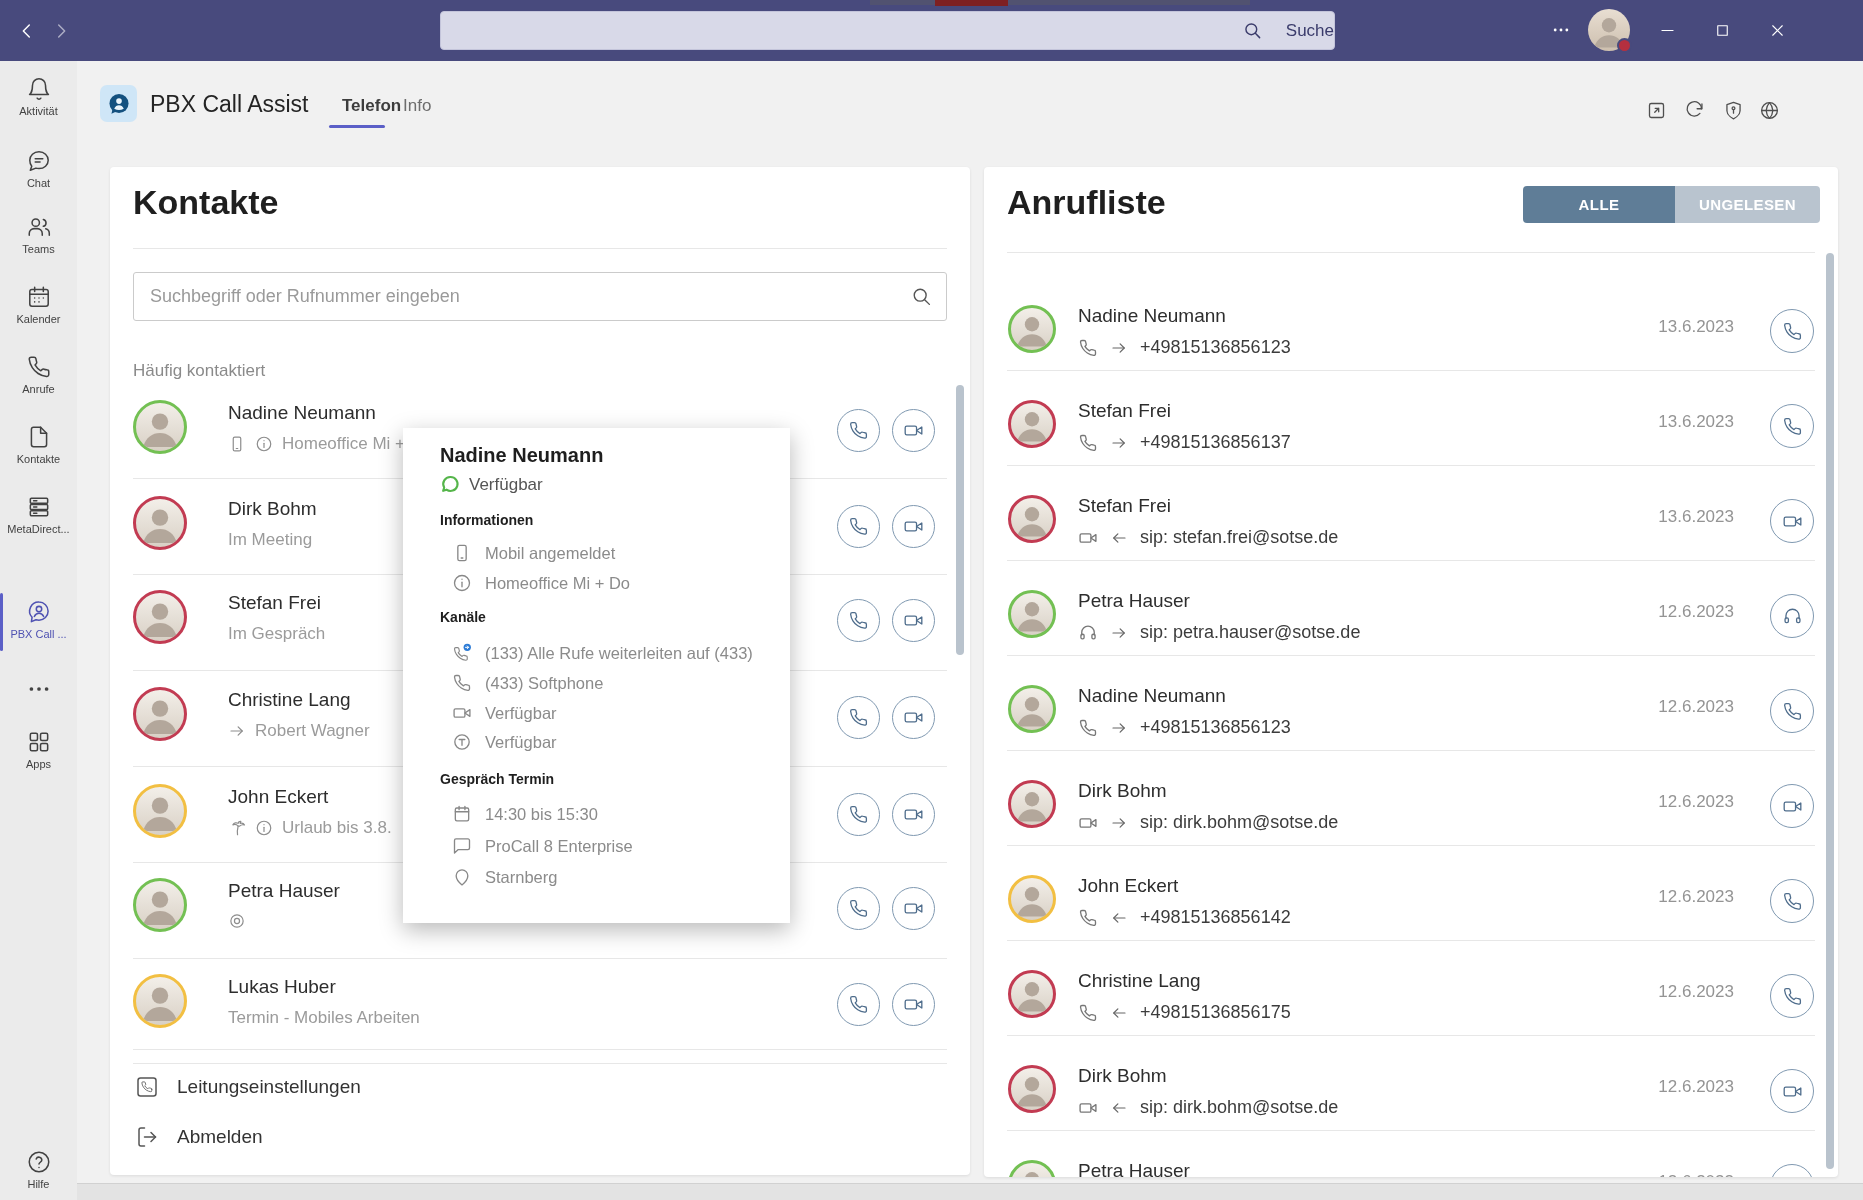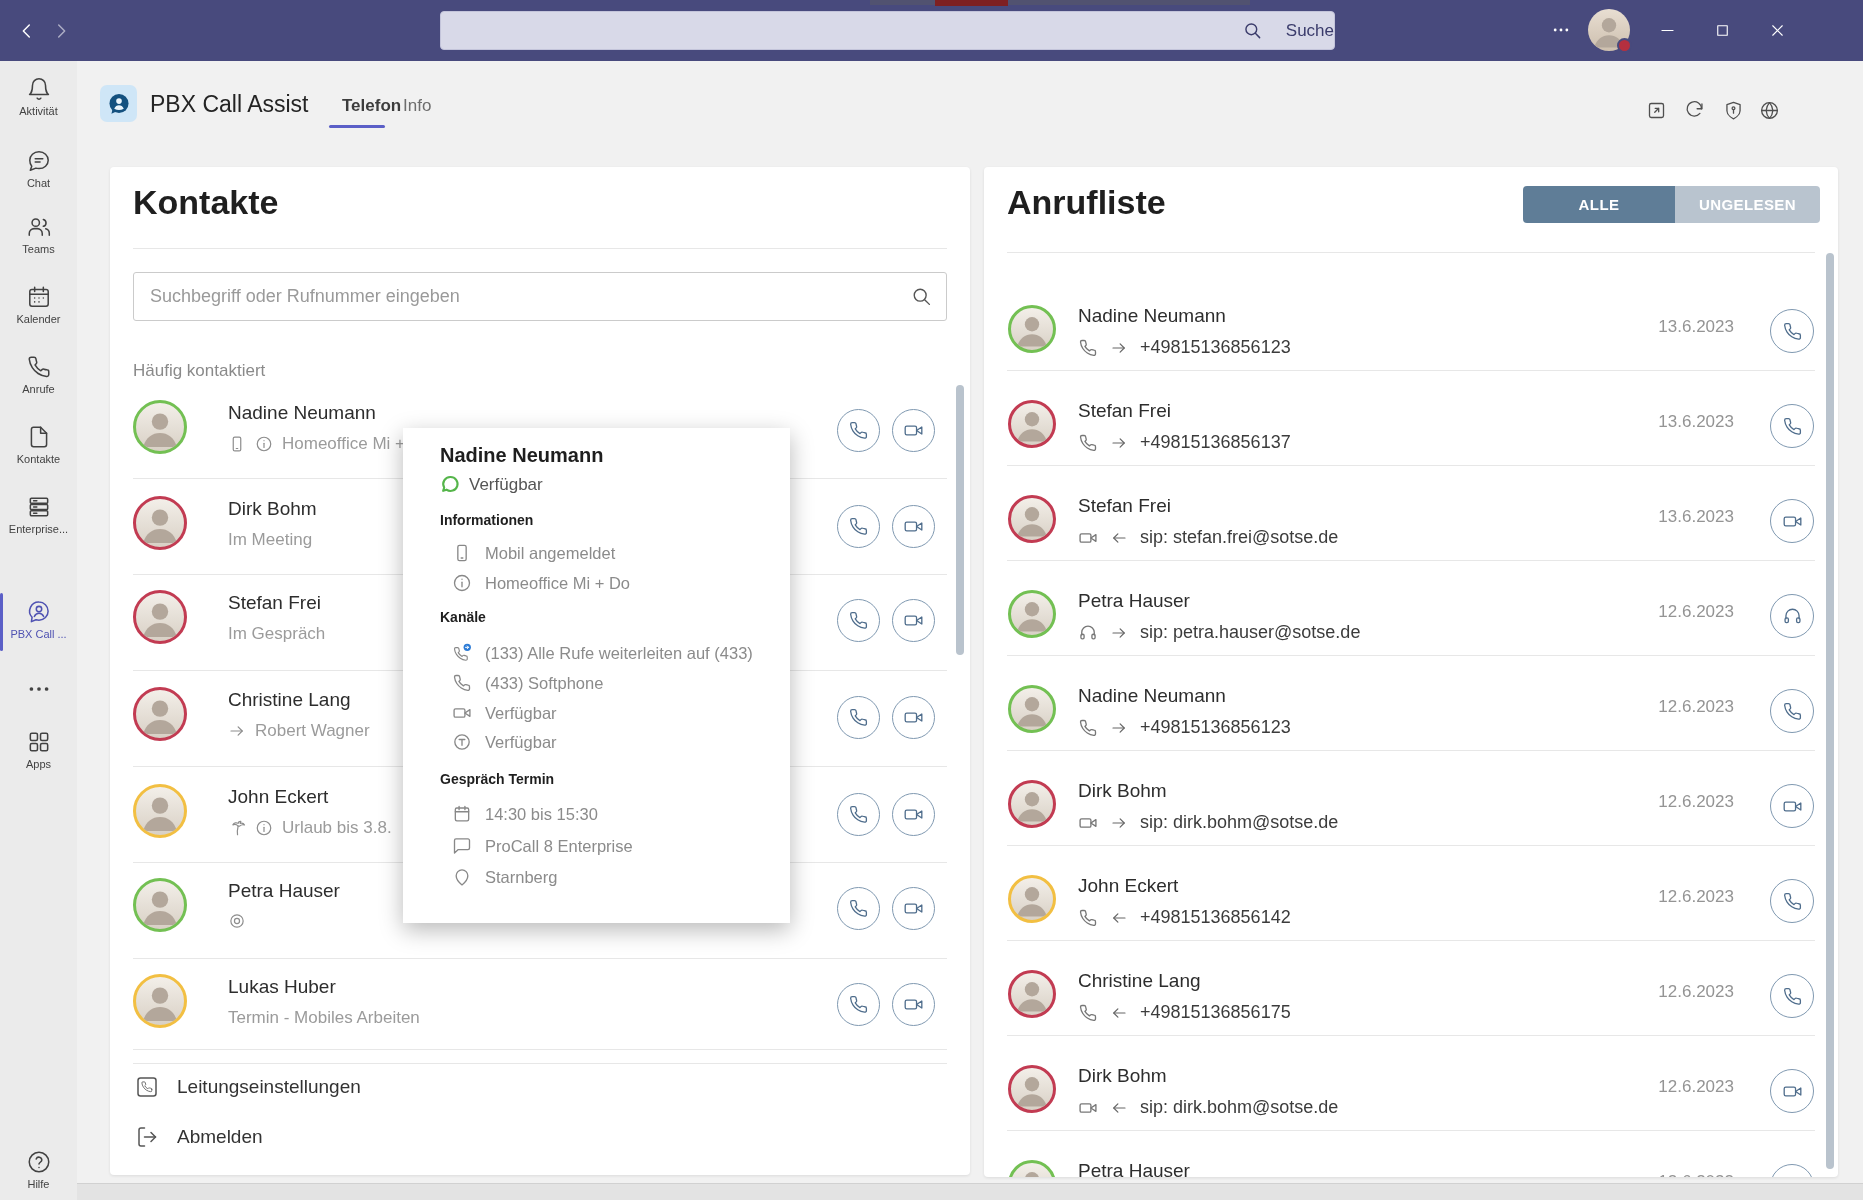--- a/index.html
+++ b/index.html
@@ -370,21 +370,21 @@
         </svg>
       </div>
     <div class="slabel">Kontakte</div>
   </div>
   <div class="sb-item" style="top:433px">
     <div class="sico">
         <svg class="ic">
           <use href="#i-server"></use>
         </svg>
       </div>
-    <div class="slabel">Enterprise...</div>
+    <div class="slabel">MetaDirect...</div>
   </div>
   <div class="sb-item active" style="top:538px">
     <div class="sico">
         <svg class="ic">
           <use href="#i-pbx"></use>
         </svg>
       </div>
     <div class="slabel">PBX Call ...</div>
   </div>
   <div class="sb-item" style="top:615px">

